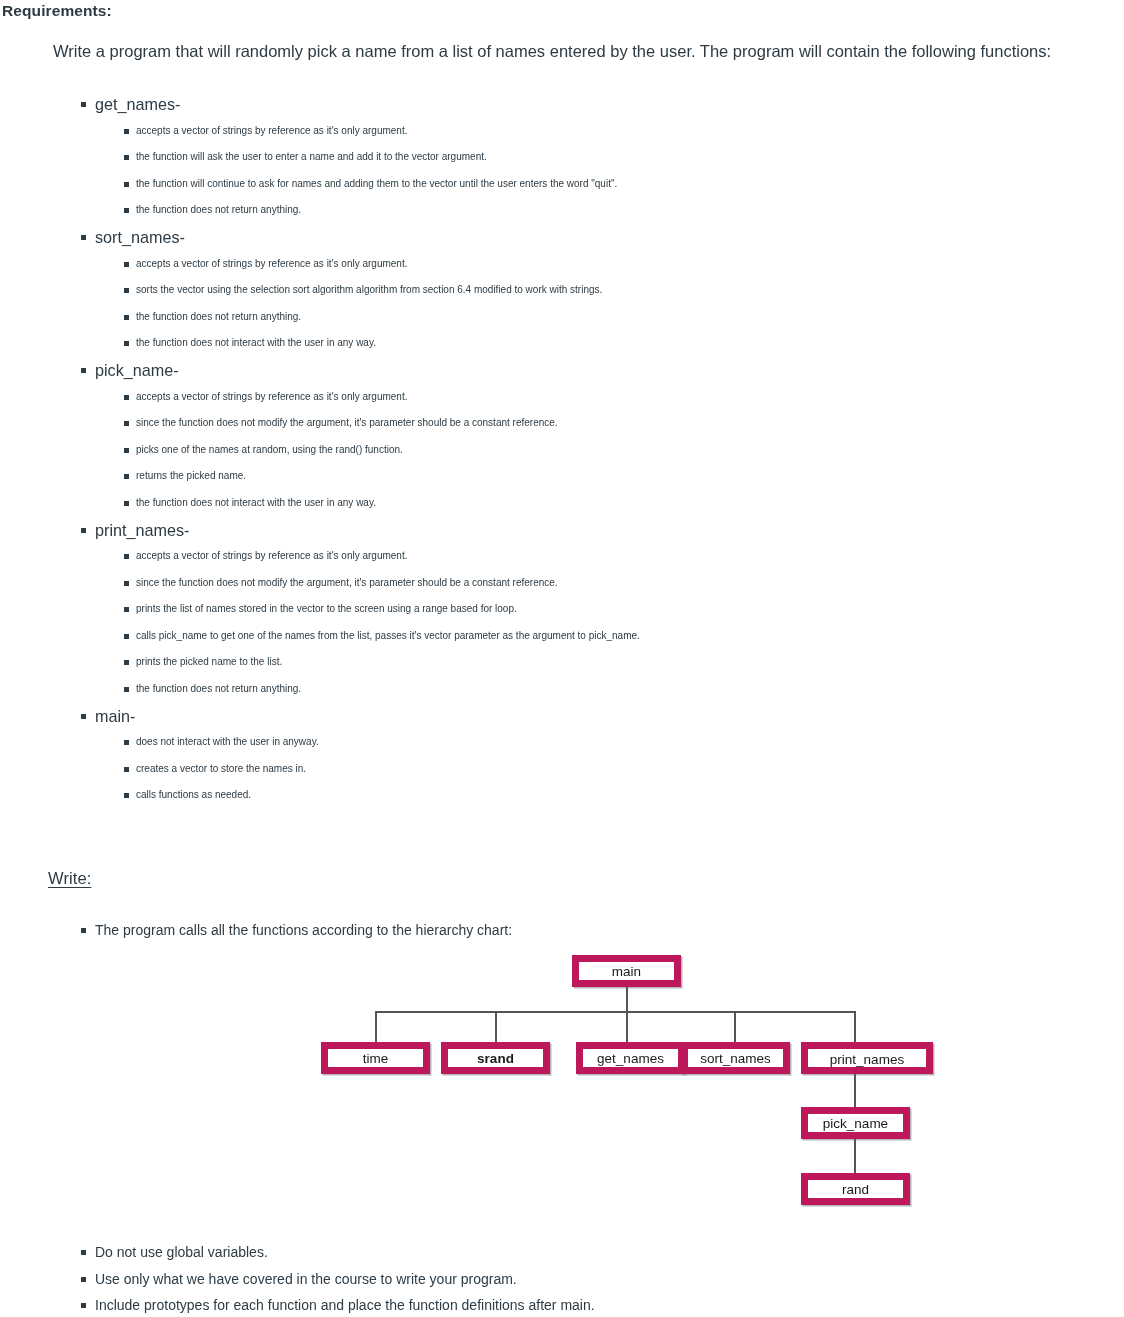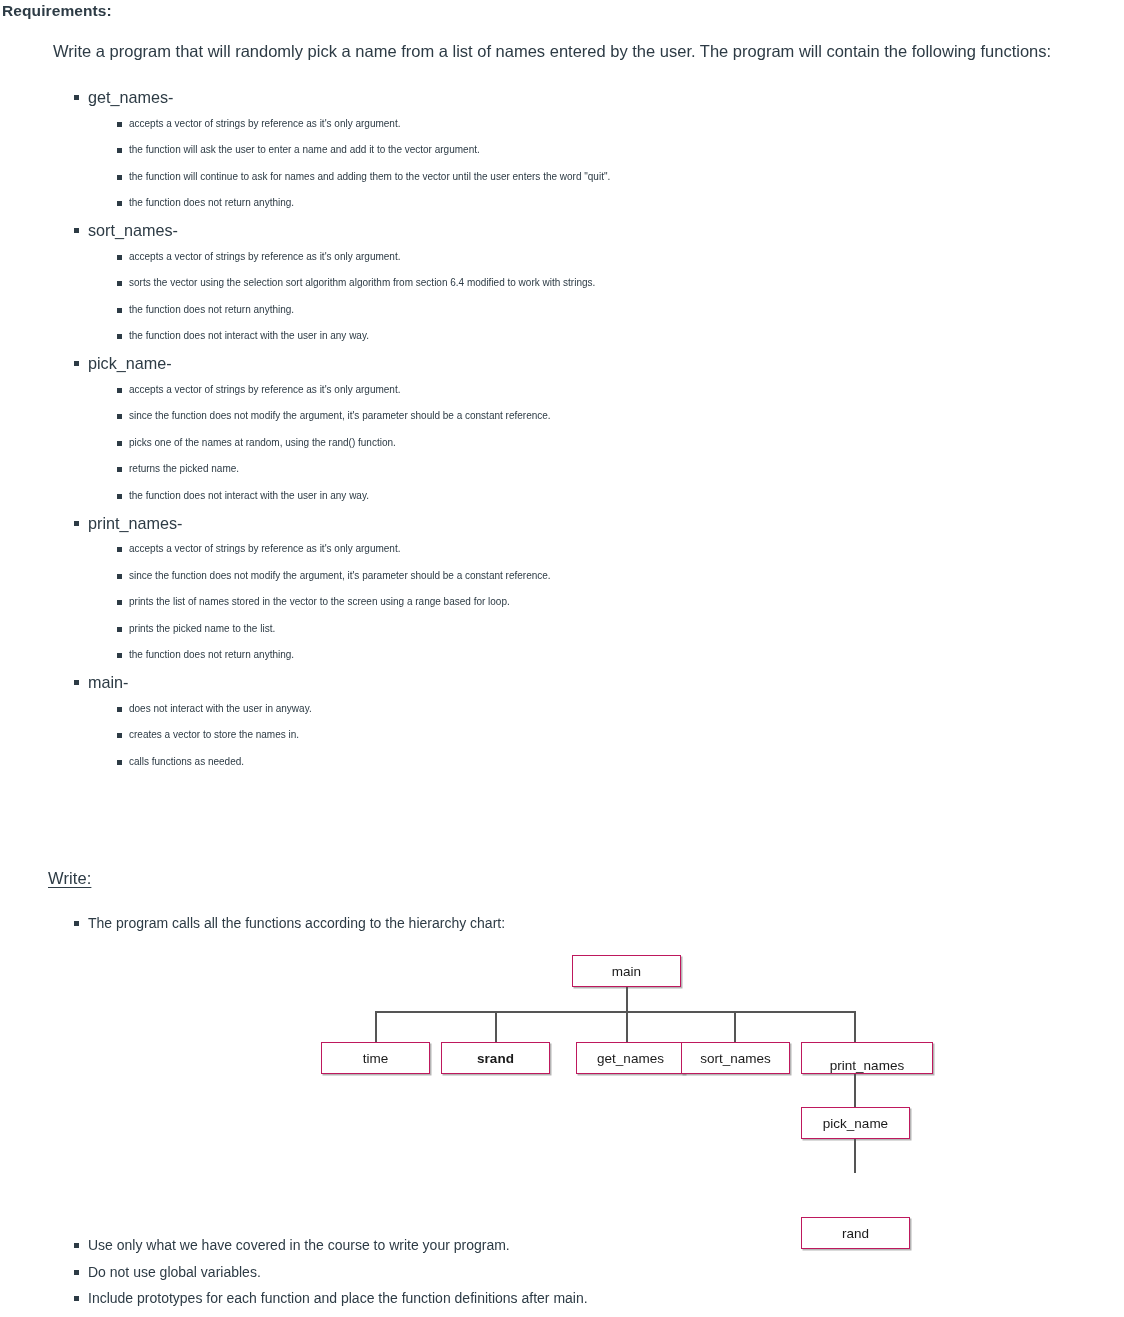--- a/index.html
+++ b/index.html
@@ -48,21 +48,21 @@
     top: 40px;
     font-size: 16.5px;
     line-height: 1.45;
     color: #2d3b45;
     white-space: nowrap;
   }
 
   
   .blist {
     position: absolute;
-    margin: 0;
+    margin: 7px;
     padding: 0;
     list-style: none;
   }
   .blist li {
     position: relative;
     font-size: 14px;
     line-height: 26.6px;
     color: #2d3b45;
     white-space: nowrap;
     padding-left: 14px;
@@ -111,21 +111,21 @@
     position: absolute;
     left: 0;
     top: 0;
     width: 1124px;
     height: 1317px;
     pointer-events: none;
   }
   .node {
     position: absolute;
     background: #ffffff;
-    border: 1px solid #be185d;
+    border: 7px solid #be185d;
     box-shadow: 1.5px 1.5px 0 rgba(120,120,120,0.55);
     font-family: "Liberation Sans", sans-serif;
     font-size: 13.5px;
     color: #1a1a1a;
     display: flex;
     align-items: center;
     justify-content: center;
     white-space: nowrap;
   }
   .edge {
@@ -176,20 +176,21 @@
         <li>the function does not interact with the user in any way.</li>
       </ul>
     </li>
 
     <li>
       <span>print_names-</span>
       <ul class="sub">
         <li>accepts a vector of strings by reference as it's only argument.</li>
         <li>since the function does not modify the argument, it's parameter should be a constant reference.</li>
         <li>prints the list of names stored in the vector to the screen using a range based for loop.</li>
+        <li>calls pick_name to get one of the names from the list, passes it's vector parameter as the argument to pick_name.</li>
         <li>prints the picked name to the list.</li>
         <li>the function does not return anything.</li>
       </ul>
     </li>
 
     <li>
       <span>main-</span>
       <ul class="sub">
         <li>does not interact with the user in anyway.</li>
         <li>creates a vector to store the names in.</li>
@@ -236,25 +237,25 @@
     <div class="node" style="left:801px; top:1042px; width:132px; height:32px;align-items:flex-end;">
       <span>print_names</span>
     </div>
 
     <div class="edge v" style="left:854px; top:1074px; height:33px;"></div>
     <div class="node" style="left:801px; top:1107px; width:109px; height:32px;">
       <span>pick_name</span>
     </div>
 
     <div class="edge v" style="left:854px; top:1139px; height:34px;"></div>
-    <div class="node" style="left:801px; top:1173px; width:109px; height:32px;margin-top:44px;">
+    <div class="node" style="left:801px; top:1173px; width:109px; height:32px;">
       <span>rand</span>
     </div>
 
   </div>
 
   <ul class="blist" id="notes-list-bottom">
+    <li>Do not use global variables.</li>
     <li>Use only what we have covered in the course to write your program.</li>
-    <li>Do not use global variables.</li>
     <li>Include prototypes for each function and place the function definitions after main.</li>
   </ul>
 
 </div>
 
 </body></html>

